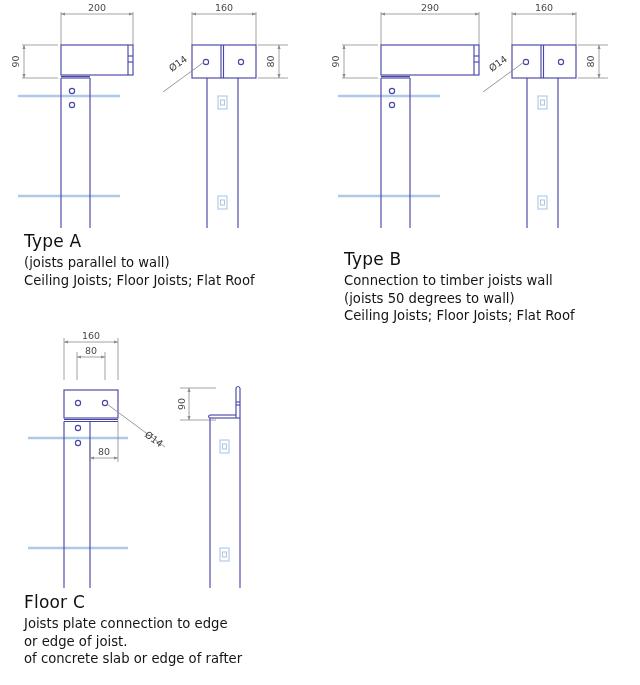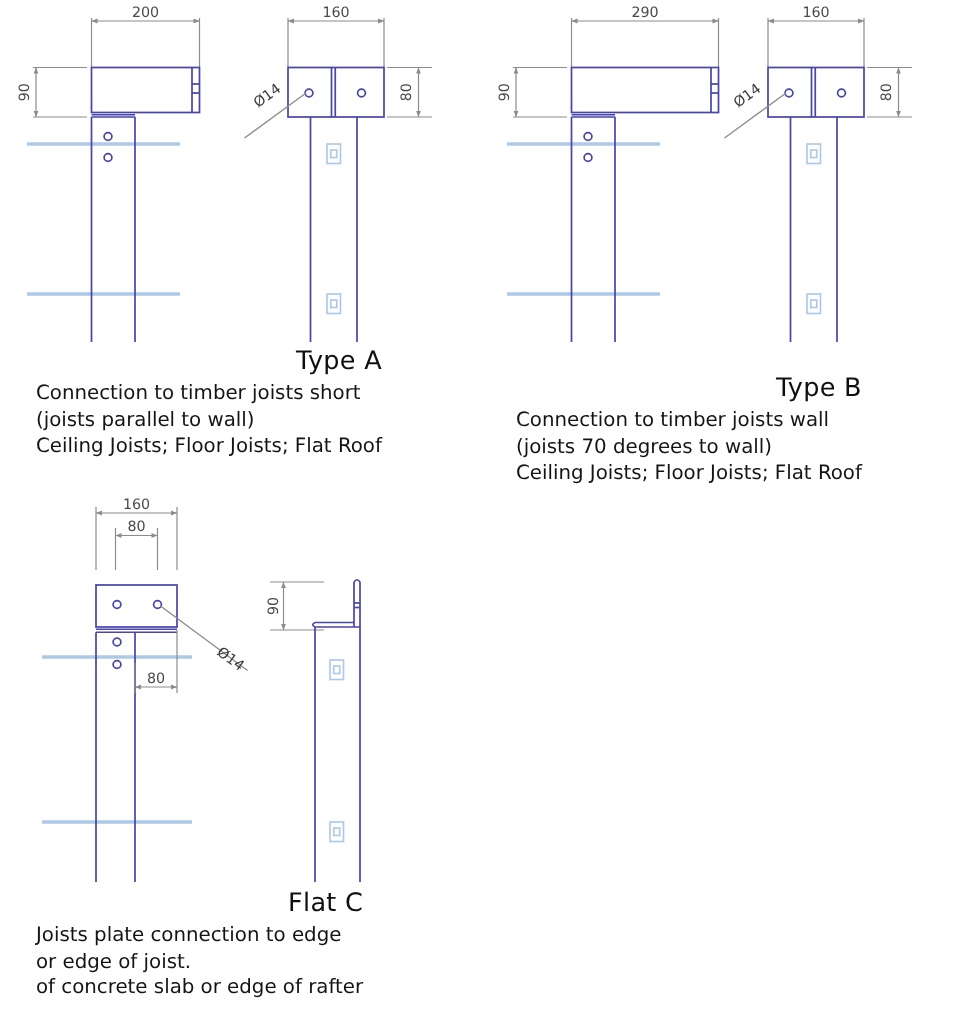--- a/index.html
+++ b/index.html
@@ -27,21 +27,20 @@
     position: absolute;
     color: #161616;
   }
   .caption .title {
     font-size: 17px;
     font-weight: 400;
     letter-spacing: 0.2px;
     margin: 0 0 2px 0;
     line-height: 21px;
     color: #0f0f0f;
-    text-align: right;
   }
   .caption .line {
     font-size: 13.2px;
     line-height: 17.5px;
     margin: 0;
     color: #141414;
     white-space: pre;
   }
   svg text {
     font-family: "DejaVu Sans", "Liberation Sans", sans-serif;
@@ -134,21 +133,20 @@
     </g>
 
     <g>
       <line x1="204" y1="62" x2="163" y2="92" stroke="#8c8c8c" stroke-width="0.9"></line>
     </g>
     <text x="172" y="72" font-size="9.5" fill="#3a3a3a" transform="rotate(-36 172 72)">Ø14</text>
   </svg>
 
   <div class="caption" style="left:24px; top:231px;">
     <p class="title">Type A</p>
-    <p class="line">Connection to timber joists short</p>
     <p class="line">(joists parallel to wall)</p>
     <p class="line">Ceiling Joists; Floor Joists; Flat Roof</p>
   </div>
 </div>
 
 <div class="panel" style="left:320px; top:0px; width:320px; height:320px;">
 
   <svg class="drawing" width="320" height="230" viewBox="0 0 320 230">
 
     <g stroke="#8c8c8c" stroke-width="0.8" fill="none">
@@ -227,21 +225,21 @@
 
     <g>
       <line x1="204" y1="62" x2="163" y2="92" stroke="#8c8c8c" stroke-width="0.9"></line>
     </g>
     <text x="172" y="72" font-size="9.5" fill="#3a3a3a" transform="rotate(-36 172 72)">Ø14</text>
   </svg>
 
   <div class="caption" style="left:24px; top:249px;">
     <p class="title">Type B</p>
     <p class="line">Connection to timber joists wall</p>
-    <p class="line">(joists 70 degrees to wall)</p>
+    <p class="line">(joists 50 degrees to wall)</p>
     <p class="line">Ceiling Joists; Floor Joists; Flat Roof</p>
   </div>
 </div>
 
 <div class="panel" style="left:0px; top:330px; width:320px; height:355px;">
 
   <svg class="drawing" width="320" height="260" viewBox="0 0 320 260">
 
     <g stroke="#8c8c8c" stroke-width="0.8" fill="none">
       <line x1="64" y1="8" x2="64" y2="50"></line>
@@ -321,18 +319,18 @@
     </g>
     <g>
       <rect x="220" y="110" width="9" height="13" fill="none" stroke="#aec8e8" stroke-width="1.1"></rect>
       <rect x="222.5" y="114" width="4" height="5" fill="none" stroke="#aec8e8" stroke-width="1.1"></rect>
       <rect x="220" y="218" width="9" height="13" fill="none" stroke="#aec8e8" stroke-width="1.1"></rect>
       <rect x="222.5" y="222" width="4" height="5" fill="none" stroke="#aec8e8" stroke-width="1.1"></rect>
     </g>
   </svg>
 
   <div class="caption" style="left:24px; top:262px;">
-    <p class="title">Flat C</p>
+    <p class="title">Floor C</p>
     <p class="line">Joists plate connection to edge</p>
     <p class="line">or edge of joist.</p>
     <p class="line">of concrete slab or edge of rafter</p>
   </div>
 </div>
 
 </body></html>

